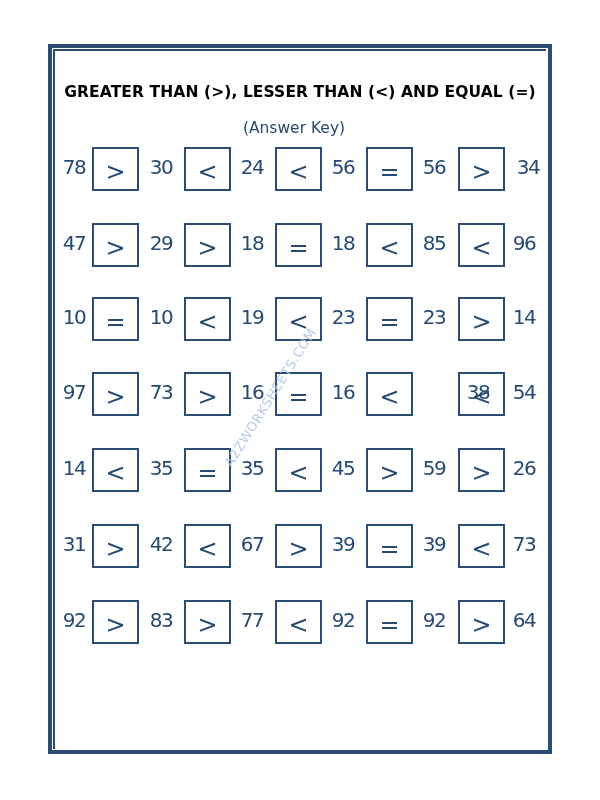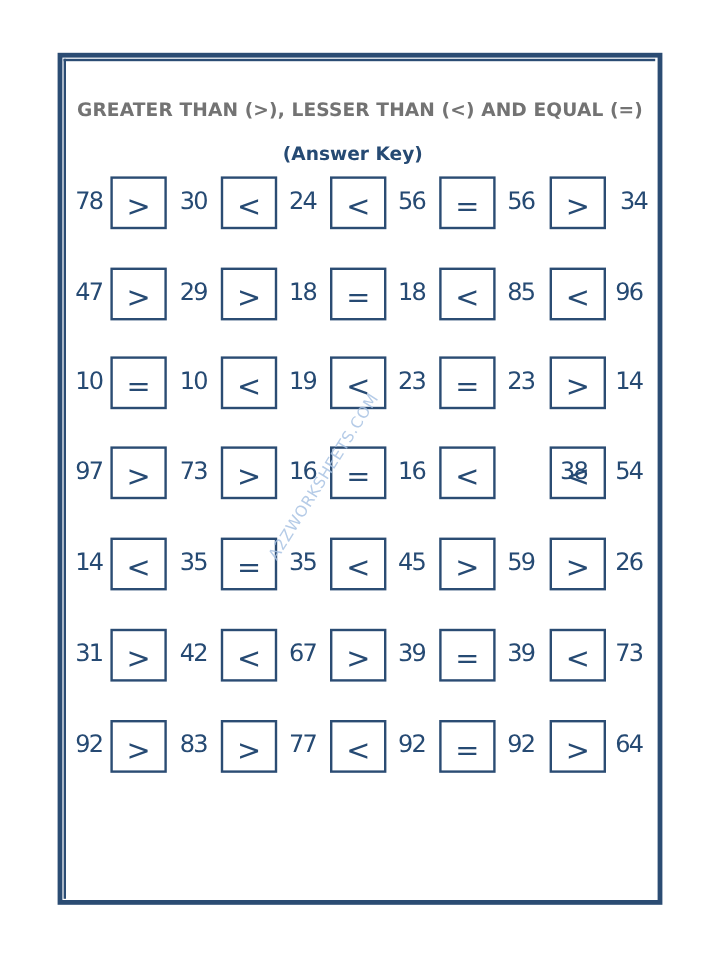--- a/index.html
+++ b/index.html
@@ -4,23 +4,23 @@
 <style>
   html, body { margin:0; padding:0; background:#ffffff; }
   body { width:600px; height:800px; position:relative; overflow:hidden;
          font-family:"DejaVu Sans", sans-serif; color:#264a73; }
   .frame-outer { position:absolute; left:48px; top:44px; width:496px; height:702px;
                  border:4px solid #2b4c73; }
   .frame-inner { position:absolute; left:53px; top:49px; width:491px; height:698px;
                  border-left:2px solid #2b4c73; border-top:2px solid #2b4c73; }
   .title { position:absolute; left:48px; width:504px; top:83px; text-align:center;
            font-family:"DejaVu Sans", sans-serif; font-weight:bold; font-size:15.5px;
-           color:#737373; letter-spacing:0.1px; }
+           color:#000000; letter-spacing:0.1px; }
   .subtitle { position:absolute; left:48px; width:492px; top:119px; text-align:center;
-              font-family:"DejaVu Sans", sans-serif; font-weight:bold; font-size:15.5px;
+              font-family:"DejaVu Sans", sans-serif; font-weight:normal; font-size:15.5px;
               color:#264a73; }
   .row { position:absolute; left:0; width:524px; height:44px; }
   .num { position:absolute; top:0; height:44px; line-height:44px; width:40px;
          text-align:center; font-family:"DejaVu Sans", sans-serif; font-size:20px;
          color:#264a73; letter-spacing:-1.5px; margin-top:-2px; }
   .box { position:absolute; top:0; width:43px; height:40px; border:2px solid #2b4c73;
          text-align:center; line-height:46px; font-family:"DejaVu Sans", sans-serif;
          font-size:24px; color:#264a73; background:transparent; }
   .watermark { position:absolute; left:190px; top:390px; transform:rotate(-58deg);
                transform-origin:center; font-family:"DejaVu Sans", sans-serif;

